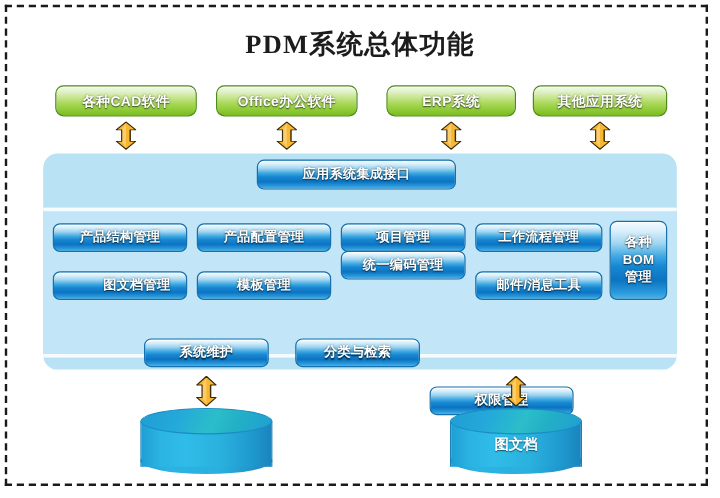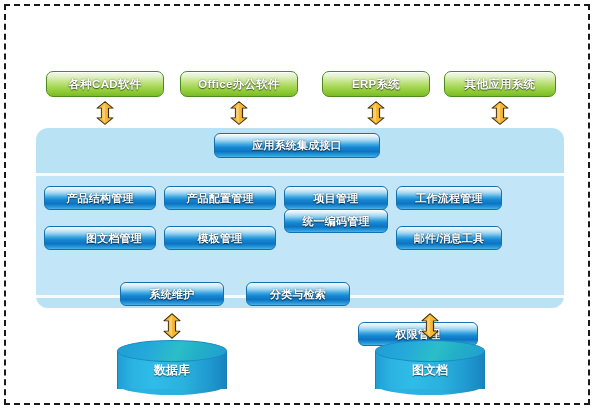--- a/index.html
+++ b/index.html
@@ -229,20 +229,21 @@
     white-space: nowrap;
   }
 </style>
 </head>
 <body>
 
 <div id="stage">
 
   <div id="dashed-frame"></div>
 
+  <div id="title">PDM系统总体功能</div>
 
   <div id="app-systems-row">
       <div class="green-box" style="left: 46px; top: 71px; width: 118px;">
         <span>各种CAD软件</span>
       </div>
       <div class="green-box" style="left: 180px; top: 71px; width: 118px;">
         <span>Office办公软件</span>
       </div>
       <div class="green-box" style="left: 322px; top: 71px; width: 108px;">
         <span>ERP系统</span>
@@ -309,20 +310,23 @@
         <span>模板管理</span>
       </div>
       <div class="blue-box module-box" style="left: 284px; top: 209px; width: 104px;">
         <span>统一编码管理</span>
       </div>
       <div class="blue-box module-box" style="left: 396px; top: 226px; width: 106px;">
         <span>邮件/消息工具</span>
       </div>
     </div>
 
+  <div class="blue-box" id="bom-box">
+    <span id="bom-label"><span>各种</span><br><span>BOM</span><br><span>管理</span></span>
+  </div>
 
   <div id="services-layer">
       <div class="blue-box service-box" style="left: 120px; top: 282px; width: 104px;">
         <span>系统维护</span>
       </div>
       <div class="blue-box service-box" style="left: 246px; top: 282px; width: 104px;">
         <span>分类与检索</span>
       </div>
       <div class="blue-box service-box" style="left: 358px; top: 282px; width: 120px; margin-top: 40px;">
         <span>权限管理</span>
@@ -342,21 +346,20 @@
           <polygon points="9,3 9,37 5.8,28.5 5.8,11.5" fill="#ffd98a" opacity="0.65"></polygon>
         </svg>
       </div>
     </div>
 
   <div id="datastores-layer">
       <div class="cylinder" style="left: 117px; top: 340px;">
         <div class="cyl-bottom"></div>
         <div class="cyl-body"></div>
         <div class="cyl-top"></div>
-        <div class="cyl-label">数据库</div>
       </div>
       <div class="cylinder" style="left: 375px; top: 340px;">
         <div class="cyl-bottom"></div>
         <div class="cyl-body"></div>
         <div class="cyl-top"></div>
         <div class="cyl-label">图文档</div>
       </div>
     </div>
 
 </div>

